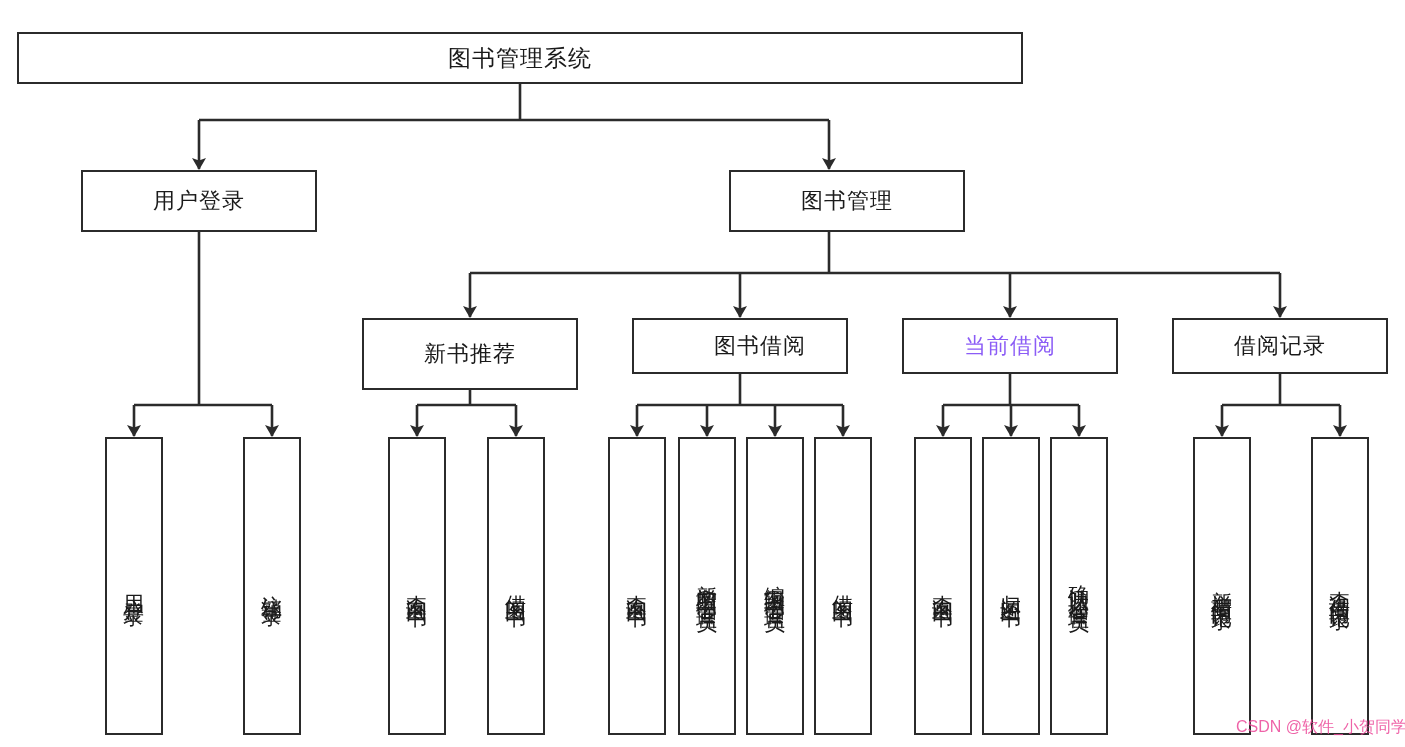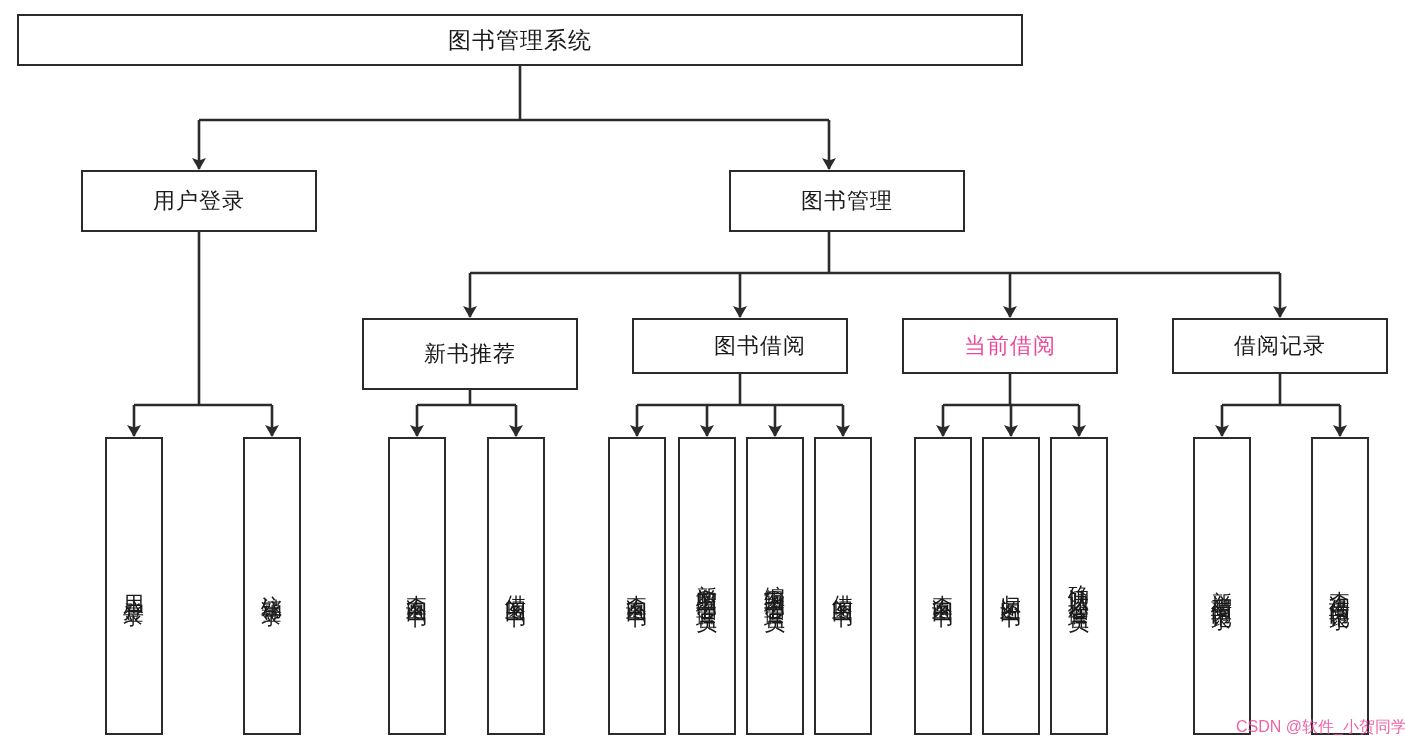--- a/index.html
+++ b/index.html
@@ -102,36 +102,36 @@
         <path d="M1011,405 L1011,436" marker-end="url(#arrow)"></path>
         <path d="M1079,405 L1079,436" marker-end="url(#arrow)"></path>
         <path d="M1280,374 L1280,405"></path>
         <path d="M1222,405 L1340,405"></path>
         <path d="M1222,405 L1222,436" marker-end="url(#arrow)"></path>
         <path d="M1340,405 L1340,436" marker-end="url(#arrow)"></path>
       </g>
   </svg>
 
   <div id="nodes">
-      <div class="node h root" style="left: 17px; top: 14px; width: 1006px; height: 52px; border-color: rgb(43, 43, 43); background: rgb(255, 255, 255); color: rgb(26, 26, 26);">
+      <div class="node h root" style="left: 17px; top: 32px; width: 1006px; height: 52px; border-color: rgb(43, 43, 43); background: rgb(255, 255, 255); color: rgb(26, 26, 26);">
         <span>图书管理系统</span>
       </div>
       <div class="node h" style="left: 81px; top: 170px; width: 236px; height: 62px; border-color: rgb(43, 43, 43); background: rgb(255, 255, 255); color: rgb(26, 26, 26);">
         <span>用户登录</span>
       </div>
       <div class="node h" style="left: 711px; top: 170px; width: 236px; height: 62px; border-color: rgb(43, 43, 43); background: rgb(255, 255, 255); color: rgb(26, 26, 26); margin-left: 18px;">
         <span>图书管理</span>
       </div>
       <div class="node h" style="left: 362px; top: 318px; width: 216px; height: 72px; border-color: rgb(43, 43, 43); background: rgb(255, 255, 255); color: rgb(26, 26, 26);">
         <span>新书推荐</span>
       </div>
       <div class="node h" style="left: 632px; top: 318px; width: 216px; height: 56px; border-color: rgb(43, 43, 43); background: rgb(255, 255, 255); color: rgb(26, 26, 26); padding-left: 40px;">
         <span>图书借阅</span>
       </div>
-      <div class="node h" style="left: 902px; top: 318px; width: 216px; height: 56px; border-color: rgb(43, 43, 43); background: rgb(255, 255, 255); color: #ec4899;">
+      <div class="node h" style="left: 902px; top: 318px; width: 216px; height: 56px; border-color: rgb(43, 43, 43); background: rgb(255, 255, 255); color: #8b5cf6;">
         <span>当前借阅</span>
       </div>
       <div class="node h" style="left: 1172px; top: 318px; width: 216px; height: 56px; border-color: rgb(43, 43, 43); background: rgb(255, 255, 255); color: rgb(26, 26, 26); text-align: center;">
         <span>借阅记录</span>
       </div>
       <div class="node v" style="left: 105px; top: 437px; width: 58px; height: 298px; border-color: rgb(43, 43, 43); background: rgb(255, 255, 255); color: rgb(26, 26, 26);">
         <span class="vtext">用户登录</span>
       </div>
       <div class="node v" style="left: 243px; top: 437px; width: 58px; height: 298px; border-color: rgb(43, 43, 43); background: rgb(255, 255, 255); color: rgb(26, 26, 26);">
         <span class="vtext">注销登录</span>

